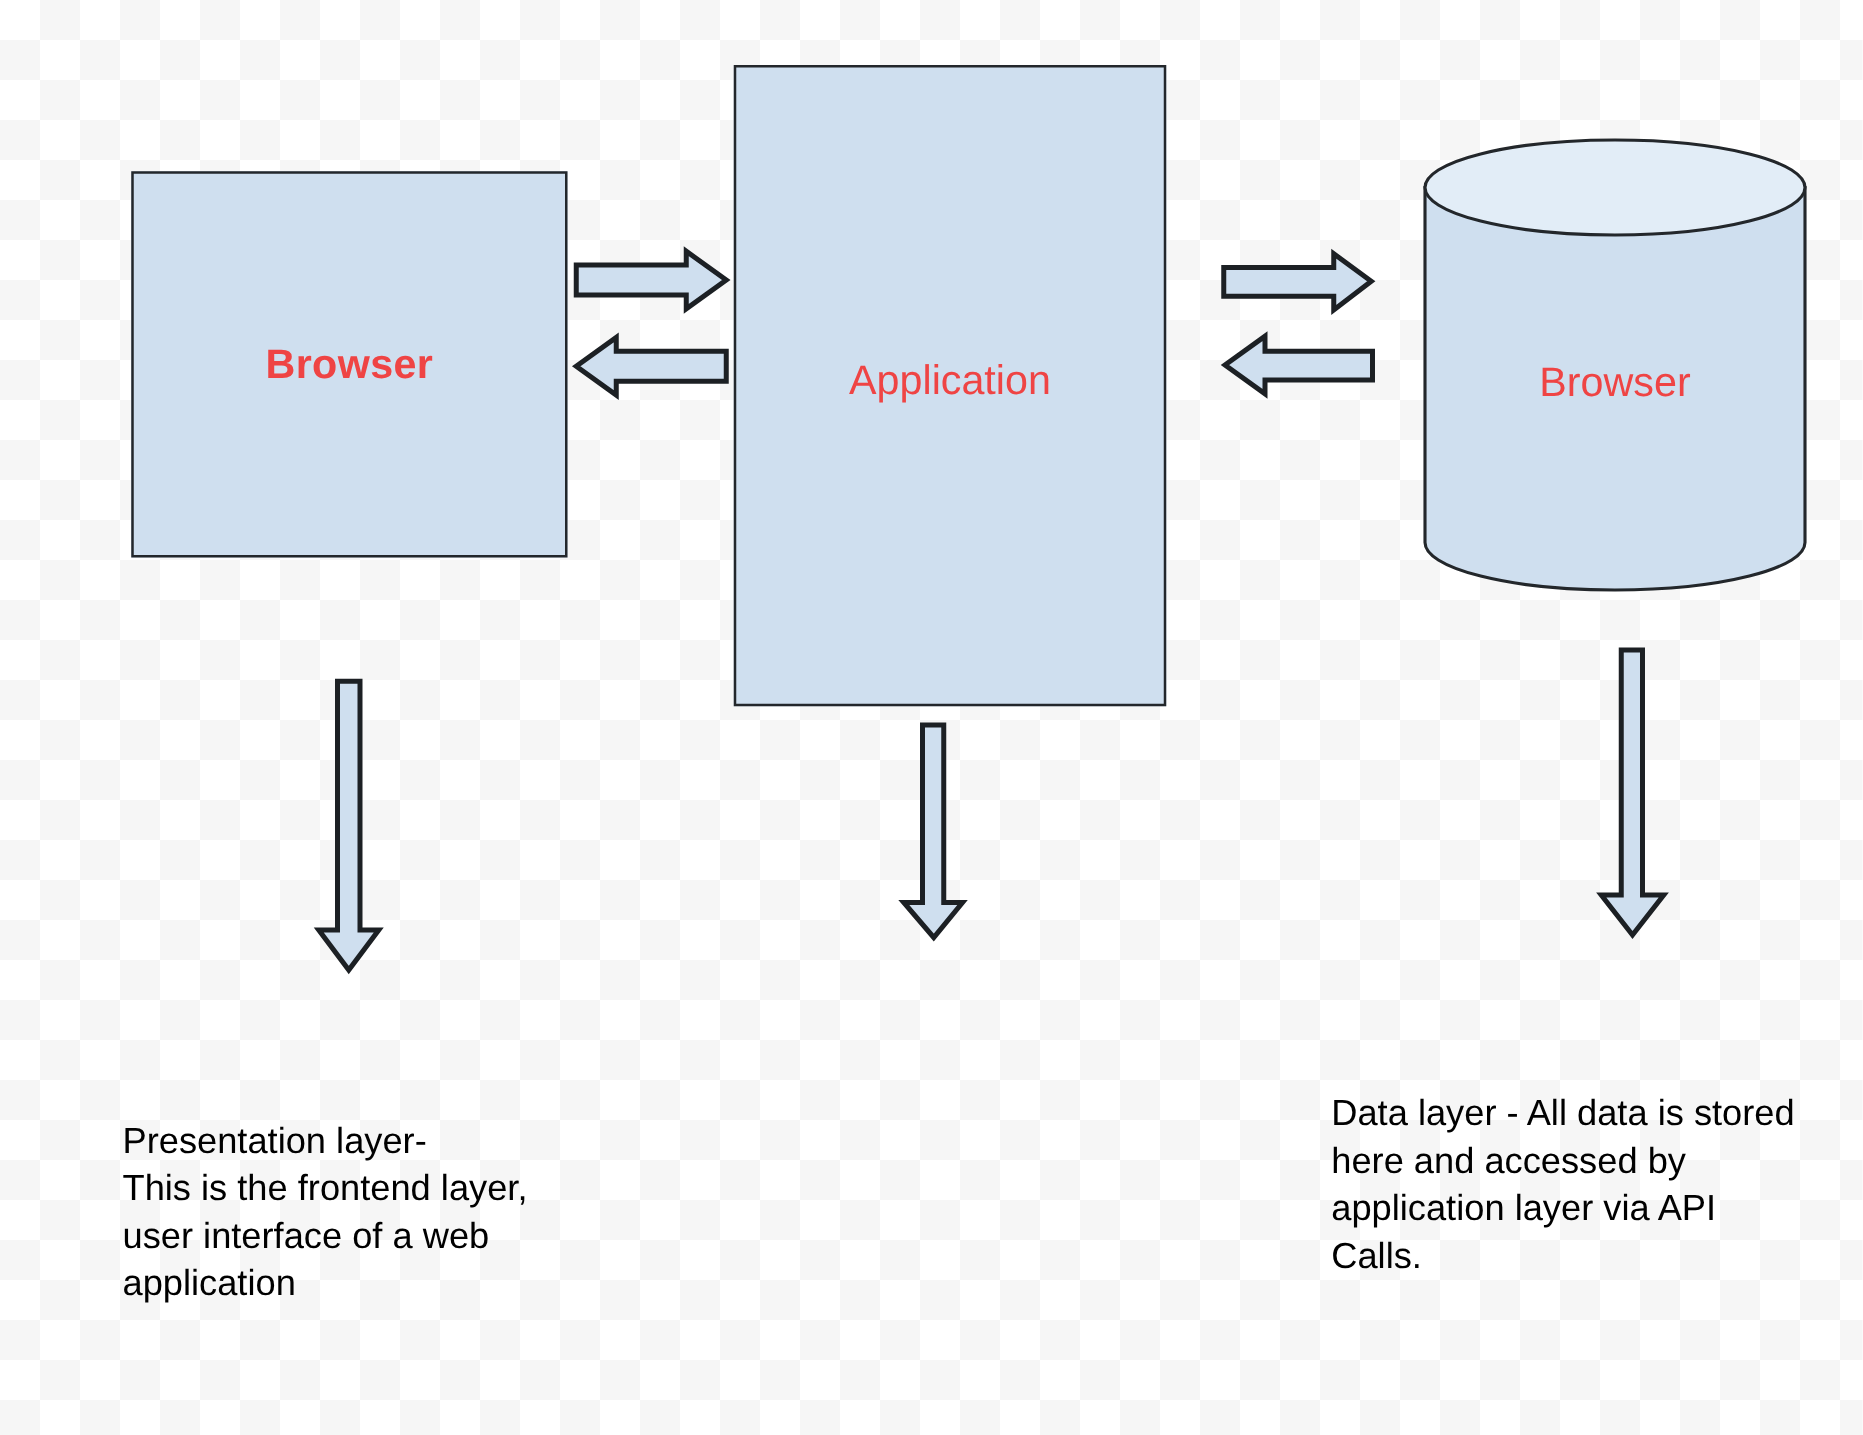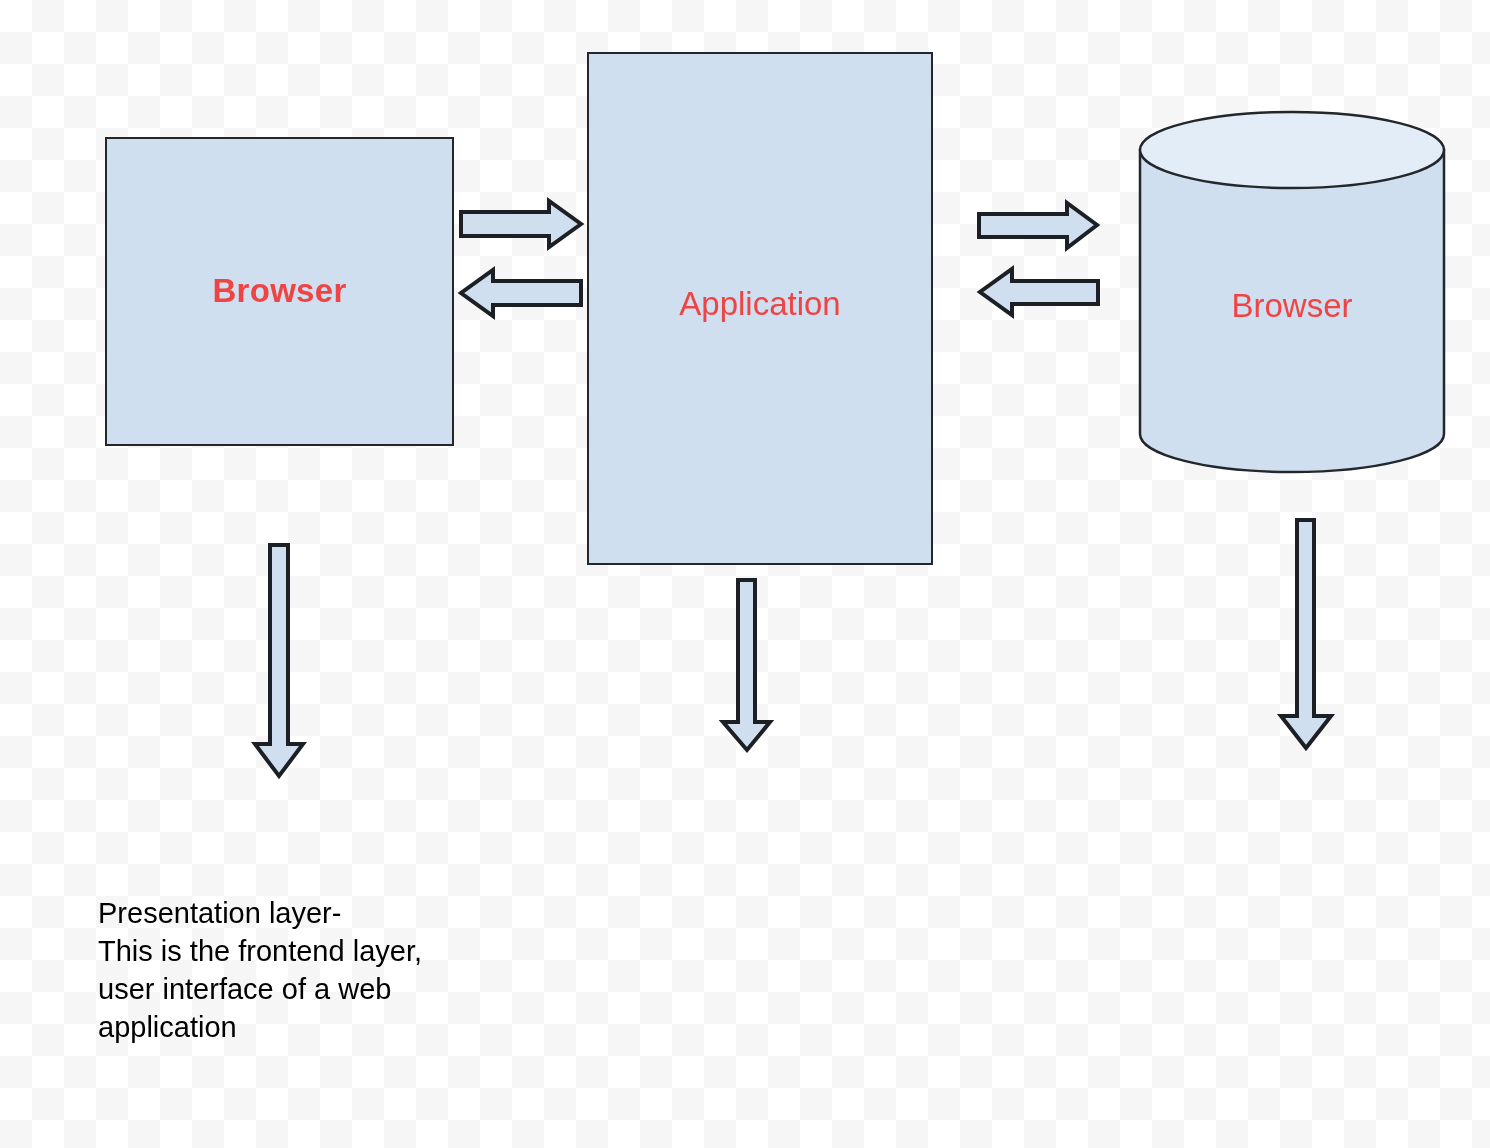--- a/index.html
+++ b/index.html
@@ -123,17 +123,21 @@
     <div>Presentation layer-
 This is the frontend layer,
 user interface of a web
 application</div>
     <div style="height:38px"></div>
     
   </div>
 
 
   <div class="caption" id="caption-data">
+    <div>Data layer - All data is stored
+here and accessed by
+application layer via API
+Calls.</div>
     <div style="height:38px"></div>
     
   </div>
 
 </div>
 
 </body></html>

